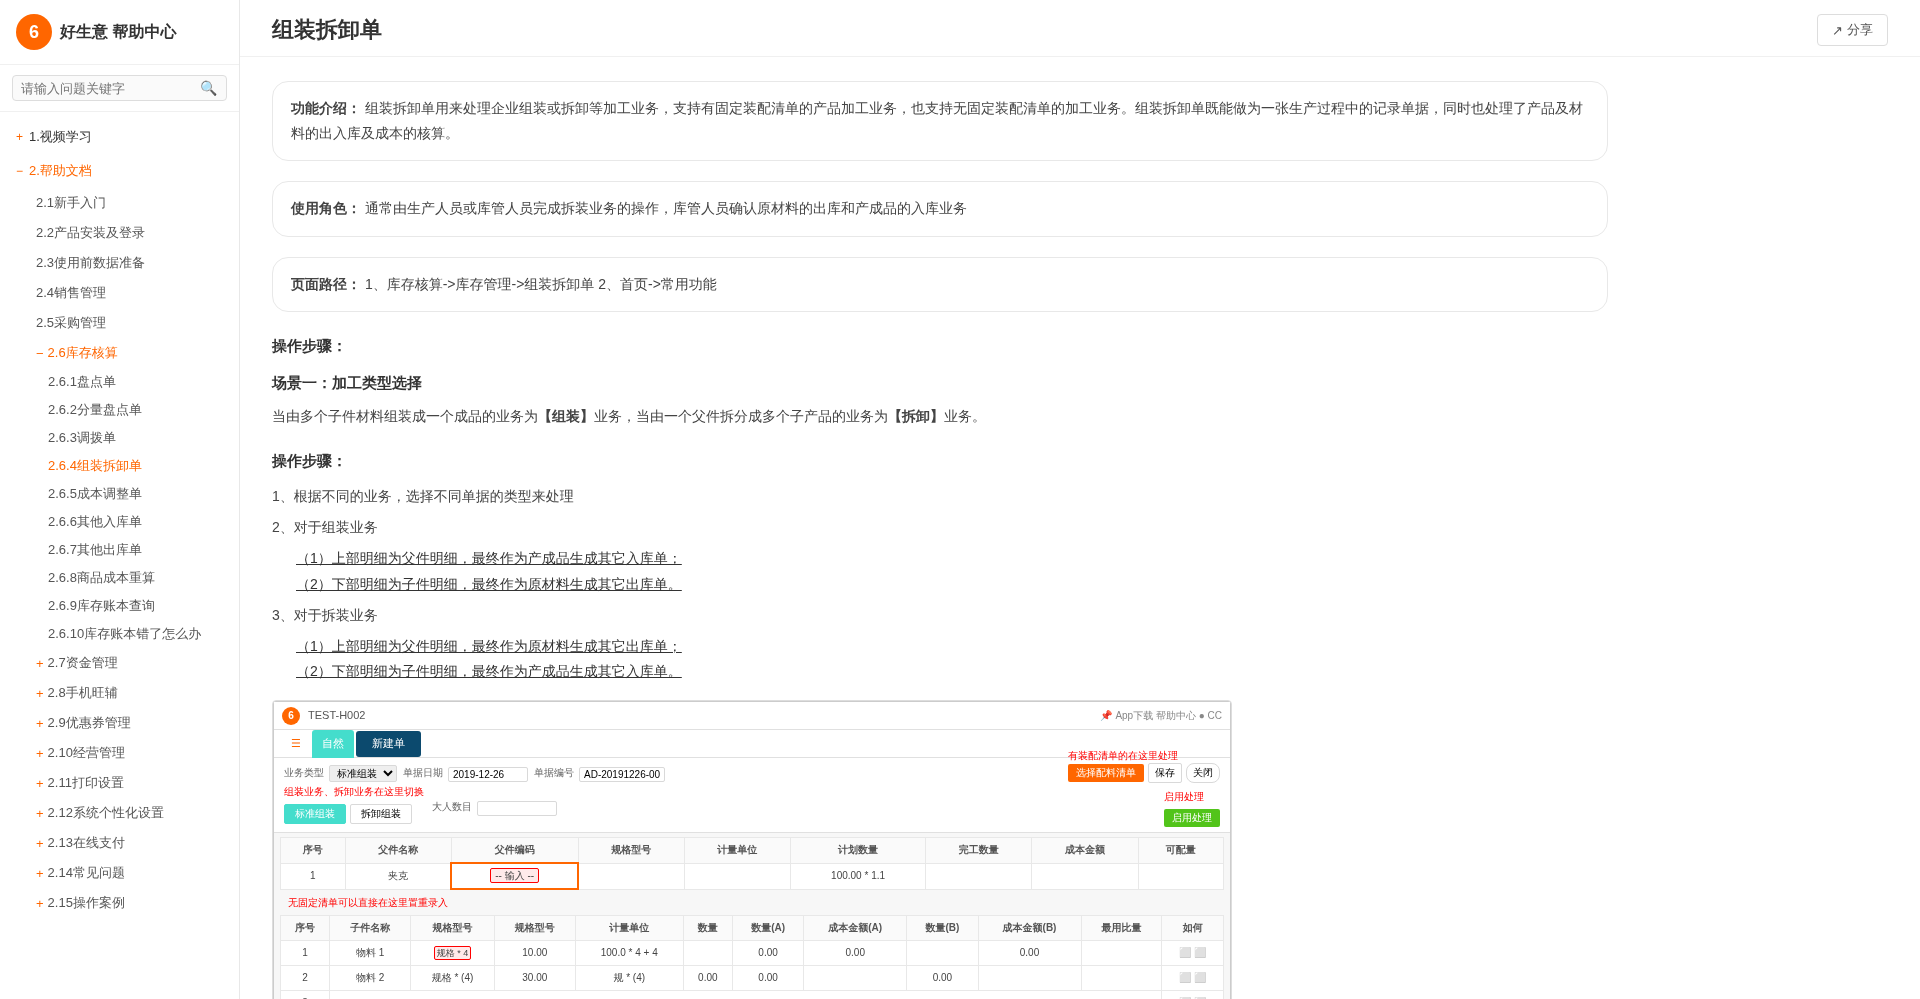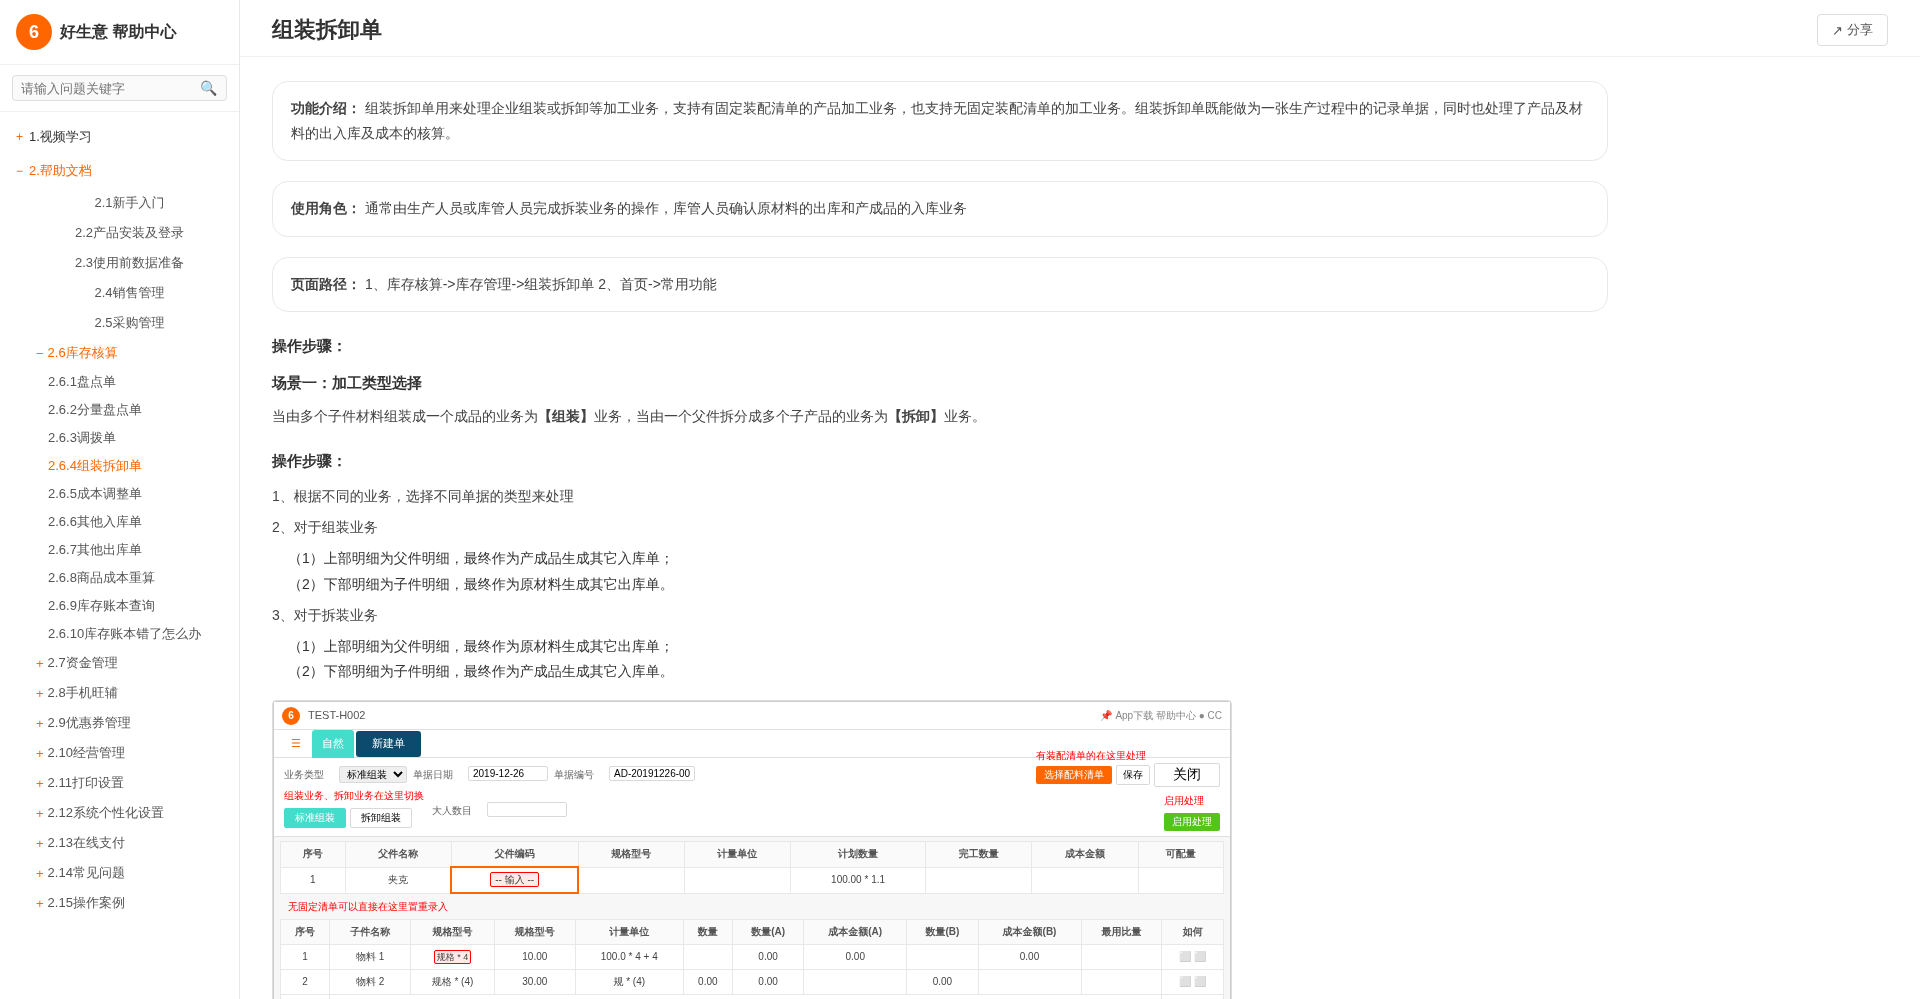--- a/index.html
+++ b/index.html
@@ -94,21 +94,20 @@
     .nav-item-header .prefix.plus { color: #f60; }
     .nav-item-active > .nav-item-header { color: #f60; }
 
     .sub-nav-list { padding-left: 0; }
     .sub-nav-item {
       padding: 6px 16px 6px 36px;
       font-size: 13px;
       color: #555;
       cursor: pointer;
       display: block;
-      text-align: center;
     }
 
     .sub-sub-nav-item {
       padding: 5px 16px 5px 48px;
       font-size: 13px;
       color: #555;
       cursor: pointer;
       display: block;
     }
     .sub-sub-nav-item.active { color: #f60; }
@@ -176,21 +175,21 @@
       margin: 10px 0 8px;
     }
     .bold-label {
       font-weight: bold;
     }
     .step-text {
       font-size: 14px;
       color: #444;
       margin: 6px 0;
     }
-    .sub-steps { margin-left: 16px; list-style: none; }
+    .sub-steps { margin-left: 24px; list-style: none; text-decoration: underline; }
 
     .screenshot-container {
       margin-top: 16px;
       border: 1px solid #ddd;
       border-radius: 4px;
       overflow: hidden;
       max-width: 960px;
     }
 
     
@@ -241,22 +240,22 @@
     }
     .app-field-row {
       display: flex;
       gap: 6px;
       margin-bottom: 4px;
       flex-wrap: wrap;
       align-items: center;
     }
     .app-field {
       display: flex;
-      align-items: flex-start;
-      gap: 15px;
+      align-items: flex-end;
+      gap: 5px;
       font-size: 10px;
     }
     .app-field label { color: #666; }
     .app-field-input {
       border: 1px solid #d9d9d9;
       border-radius: 2px;
       padding: 1px 4px;
       font-size: 10px;
       width: 80px;
       background: #fff;
@@ -476,21 +475,21 @@
               <input class="app-field-input" type="text" value="2019-12-26" style="">
             </div>
             <div class="app-field">
               <label>单据编号</label>
               <input class="app-field-input" type="text" value="AD-20191226-001" style="width: 86px;">
             </div>
             <div style="margin-left:auto;display:flex;align-items:center;gap:4px;position:relative;">
               <span style="color:#f00;font-size:10px;position:absolute;top:-16px;left:0;white-space:nowrap;">有装配清单的在这里处理</span>
               <button class="orange-btn" style="background:#f60;font-family:Liberation Serif, serif;">选择配料清单</button>
               <button style="background:#fff;border:1px solid #d9d9d9;border-radius:2px;padding:2px 6px;font-size:10px;cursor:pointer;">保存</button>
-              <button style="background:#fff;border:1px solid #d9d9d9;border-radius:2px;padding:2px 18px;font-size:14px;cursor:pointer;">关闭</button>
+              <button style="background:#fff;border:1px solid #d9d9d9;border-radius:8px;padding:2px 6px;font-size:10px;cursor:pointer;">关闭</button>
             </div>
           </div>
 
           <div style="display:flex;align-items:center;gap:8px;margin-top:4px;position:relative;">
             <span style="color:#f00;font-size:10px;position:absolute;top:-4px;left:0;white-space:nowrap;">组装业务、拆卸业务在这里切换</span>
             <div style="margin-top:14px;display:flex;gap:4px;">
               <button class="type-btn selected">标准组装</button>
               <button class="type-btn">拆卸组装</button>
             </div>
             <div class="app-field" style="margin-left:12px;">

